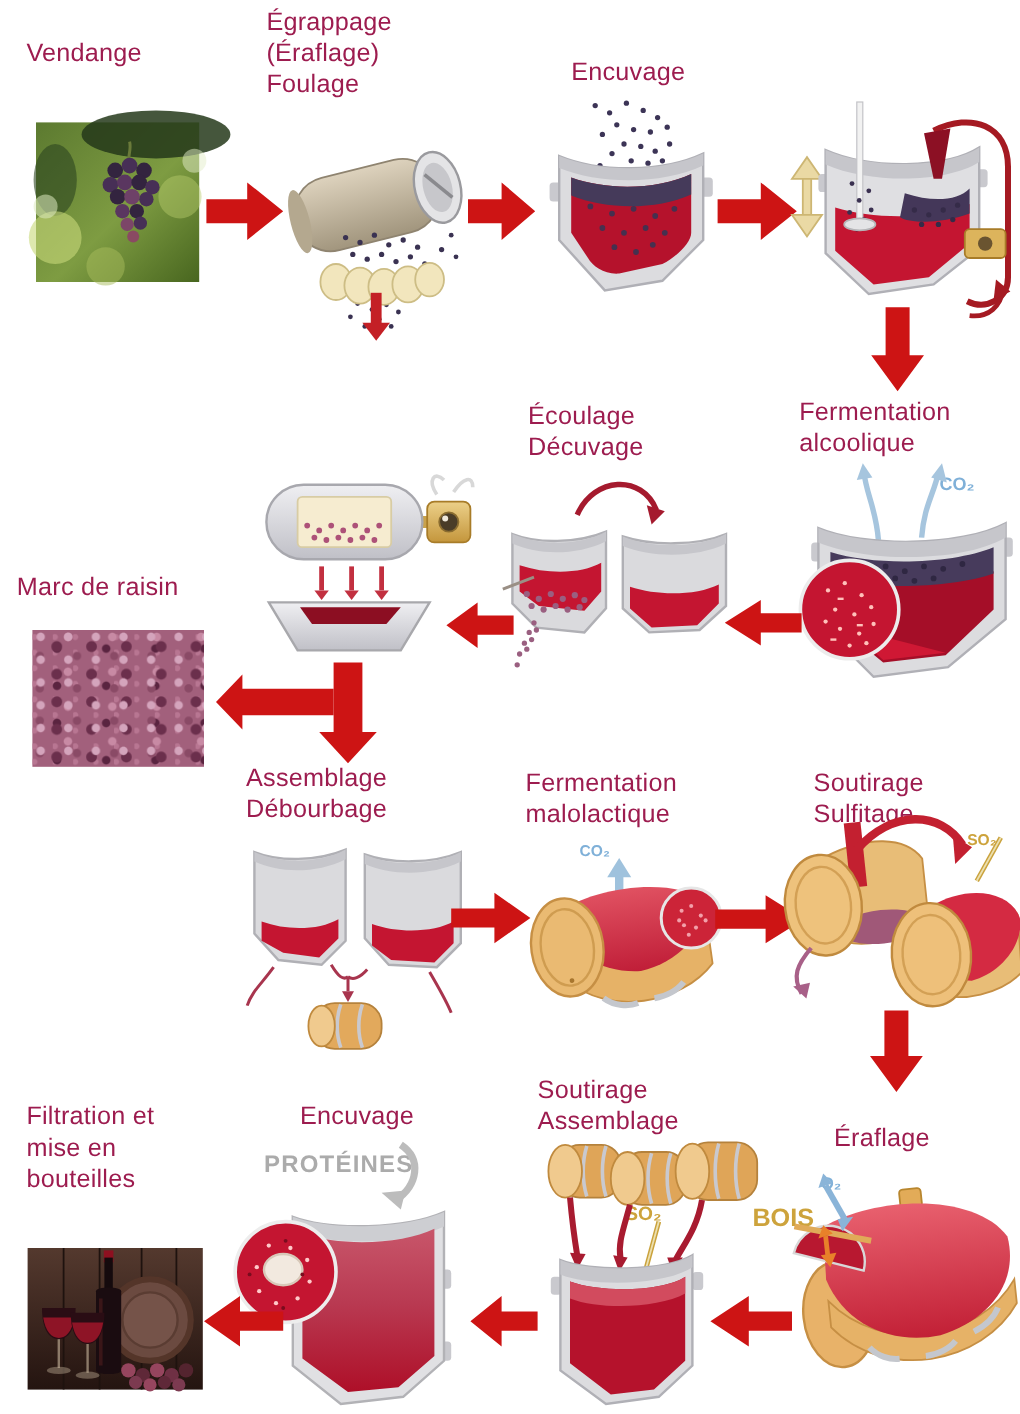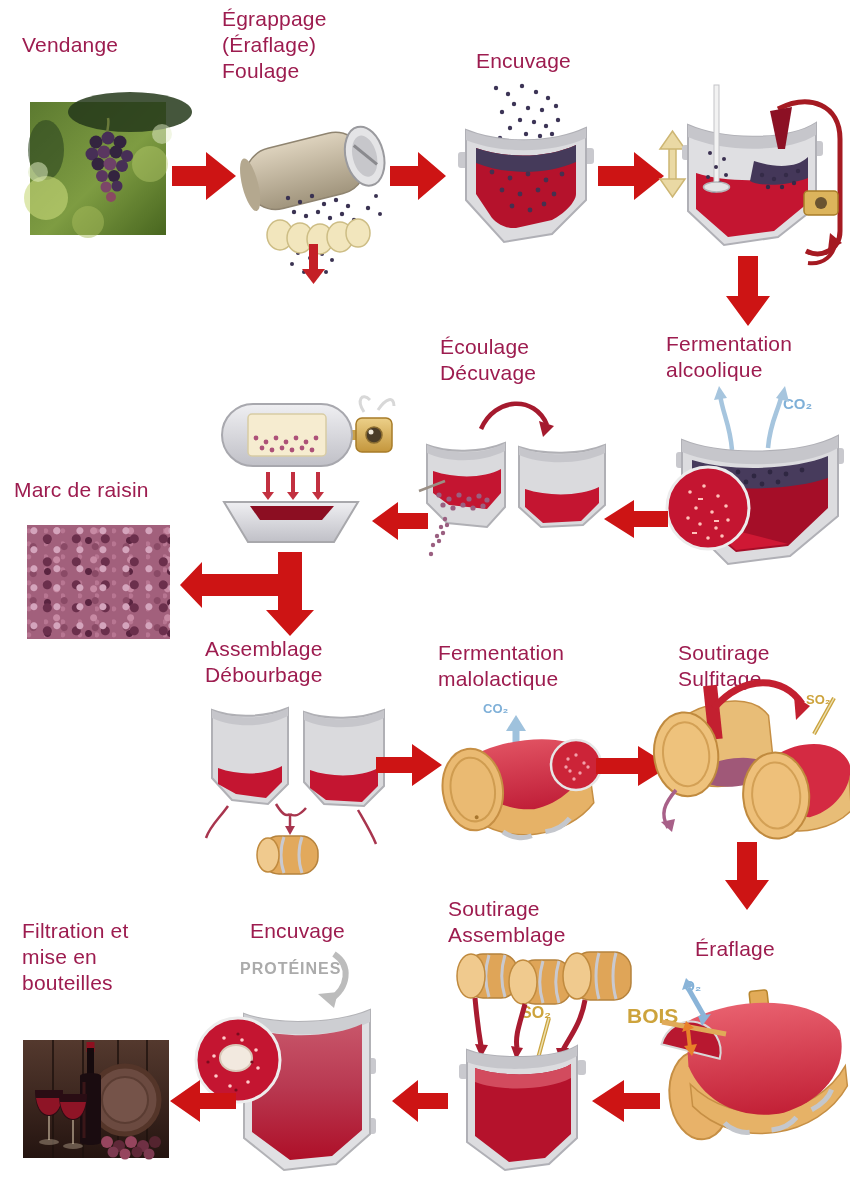--- a/index.html
+++ b/index.html
@@ -549,21 +549,21 @@
     <path d="M14,104 C38,114 100,114 124,100 L124,110 C100,126 38,126 14,116 Z" fill="#c6c6cb"></path>
     <path d="M22,122 C50,132 100,130 118,118 L118,188 L92,212 L56,216 L22,190 Z" fill="#b5122c"></path>
     <path d="M22,122 C50,132 100,130 118,118 L118,132 C96,144 48,146 22,136 Z" fill="#d24b5e"></path>
   </svg>
 
   <svg class="arrow" style="left:392px;top:1080px" width="56" height="42" viewBox="0 0 56 42">
     <polygon points="56,13 26,13 26,0 0,21 26,42 26,29 56,29"></polygon>
   </svg>
 
   <div class="label" style="left:250px;top:918px;width:110px">Encuvage</div>
-  <span class="ann gray" style="left:240px;top:960px;font-size:16px">PROTÉINES</span>
+  <span class="ann gray" style="left:220px;top:960px;font-size:20px">PROTÉINES</span>
 
   <svg class="ill" style="left:302px;top:950px" width="52" height="58" viewBox="0 0 52 58">
     <path d="M32,4 C50,16 46,38 28,50" stroke="#bcbcbc" stroke-width="6" fill="none"></path>
     <polygon points="16,44 32,58 36,42" fill="#bcbcbc"></polygon>
   </svg>
 
   <svg class="ill" style="left:228px;top:998px" width="152" height="178" viewBox="0 0 152 178">
     <defs>
       <linearGradient id="gw3" x1="0" y1="0" x2="0" y2="1">
         <stop offset="0" stop-color="#c8566a"></stop>

